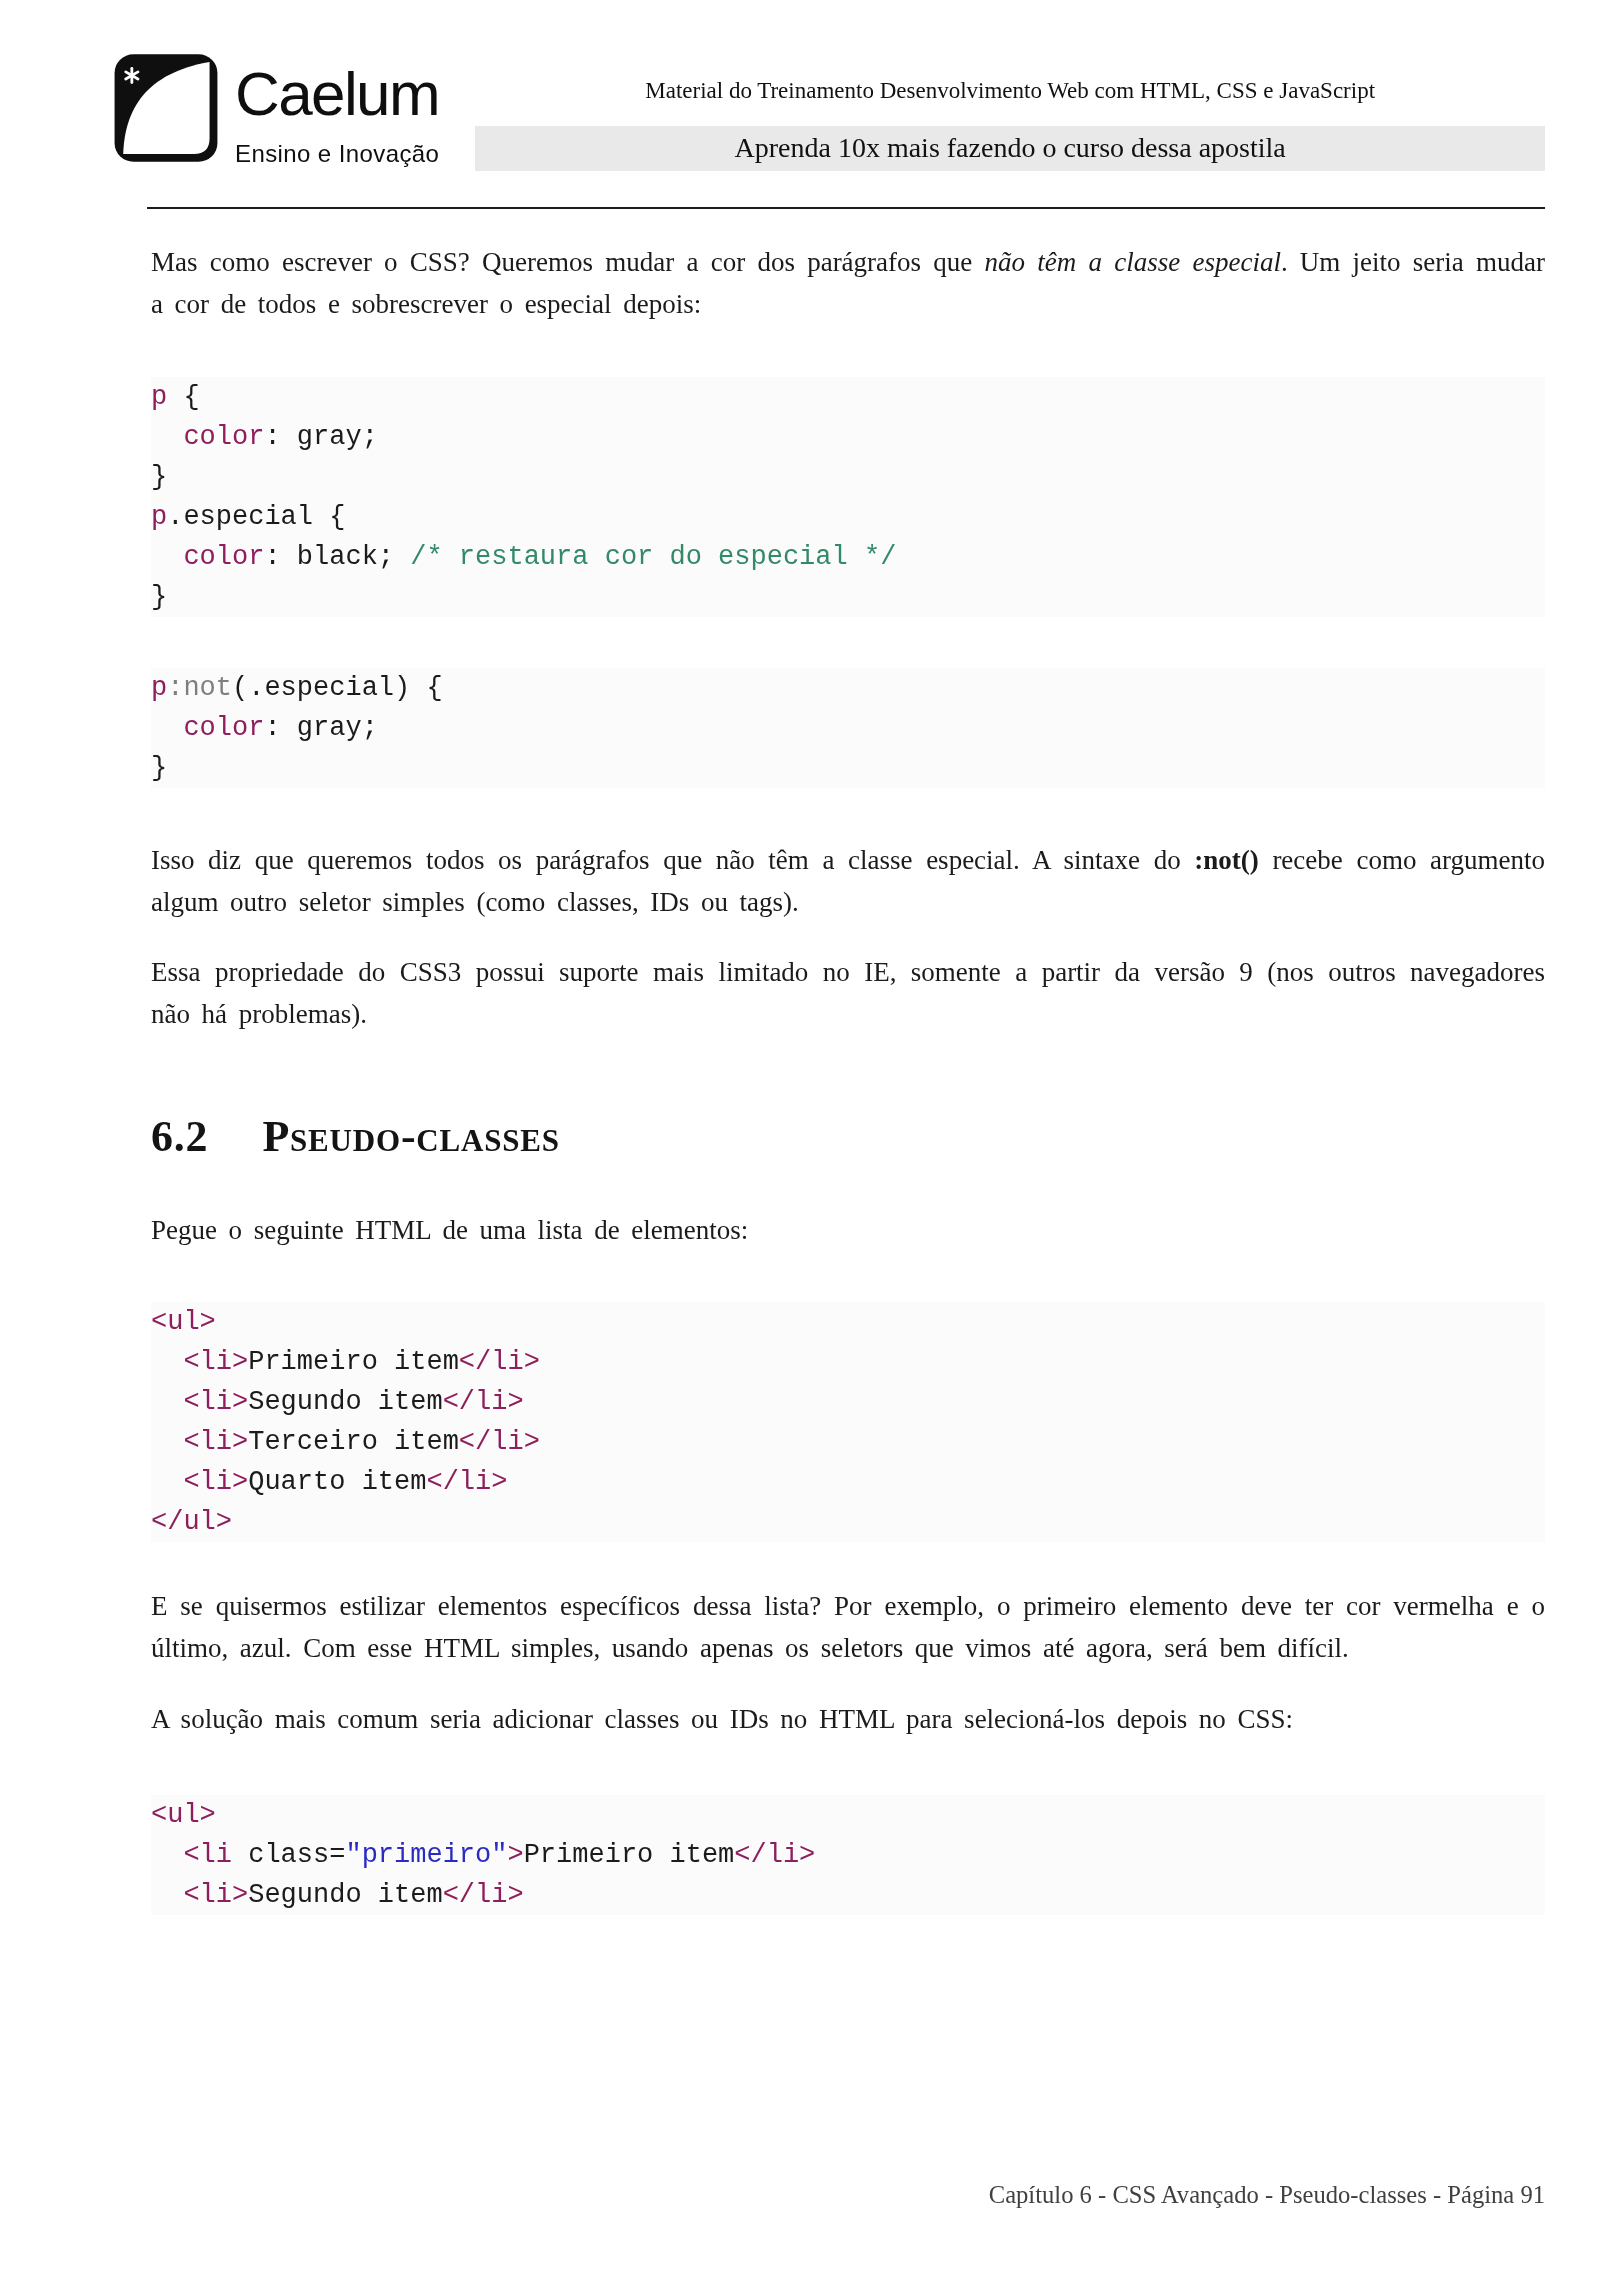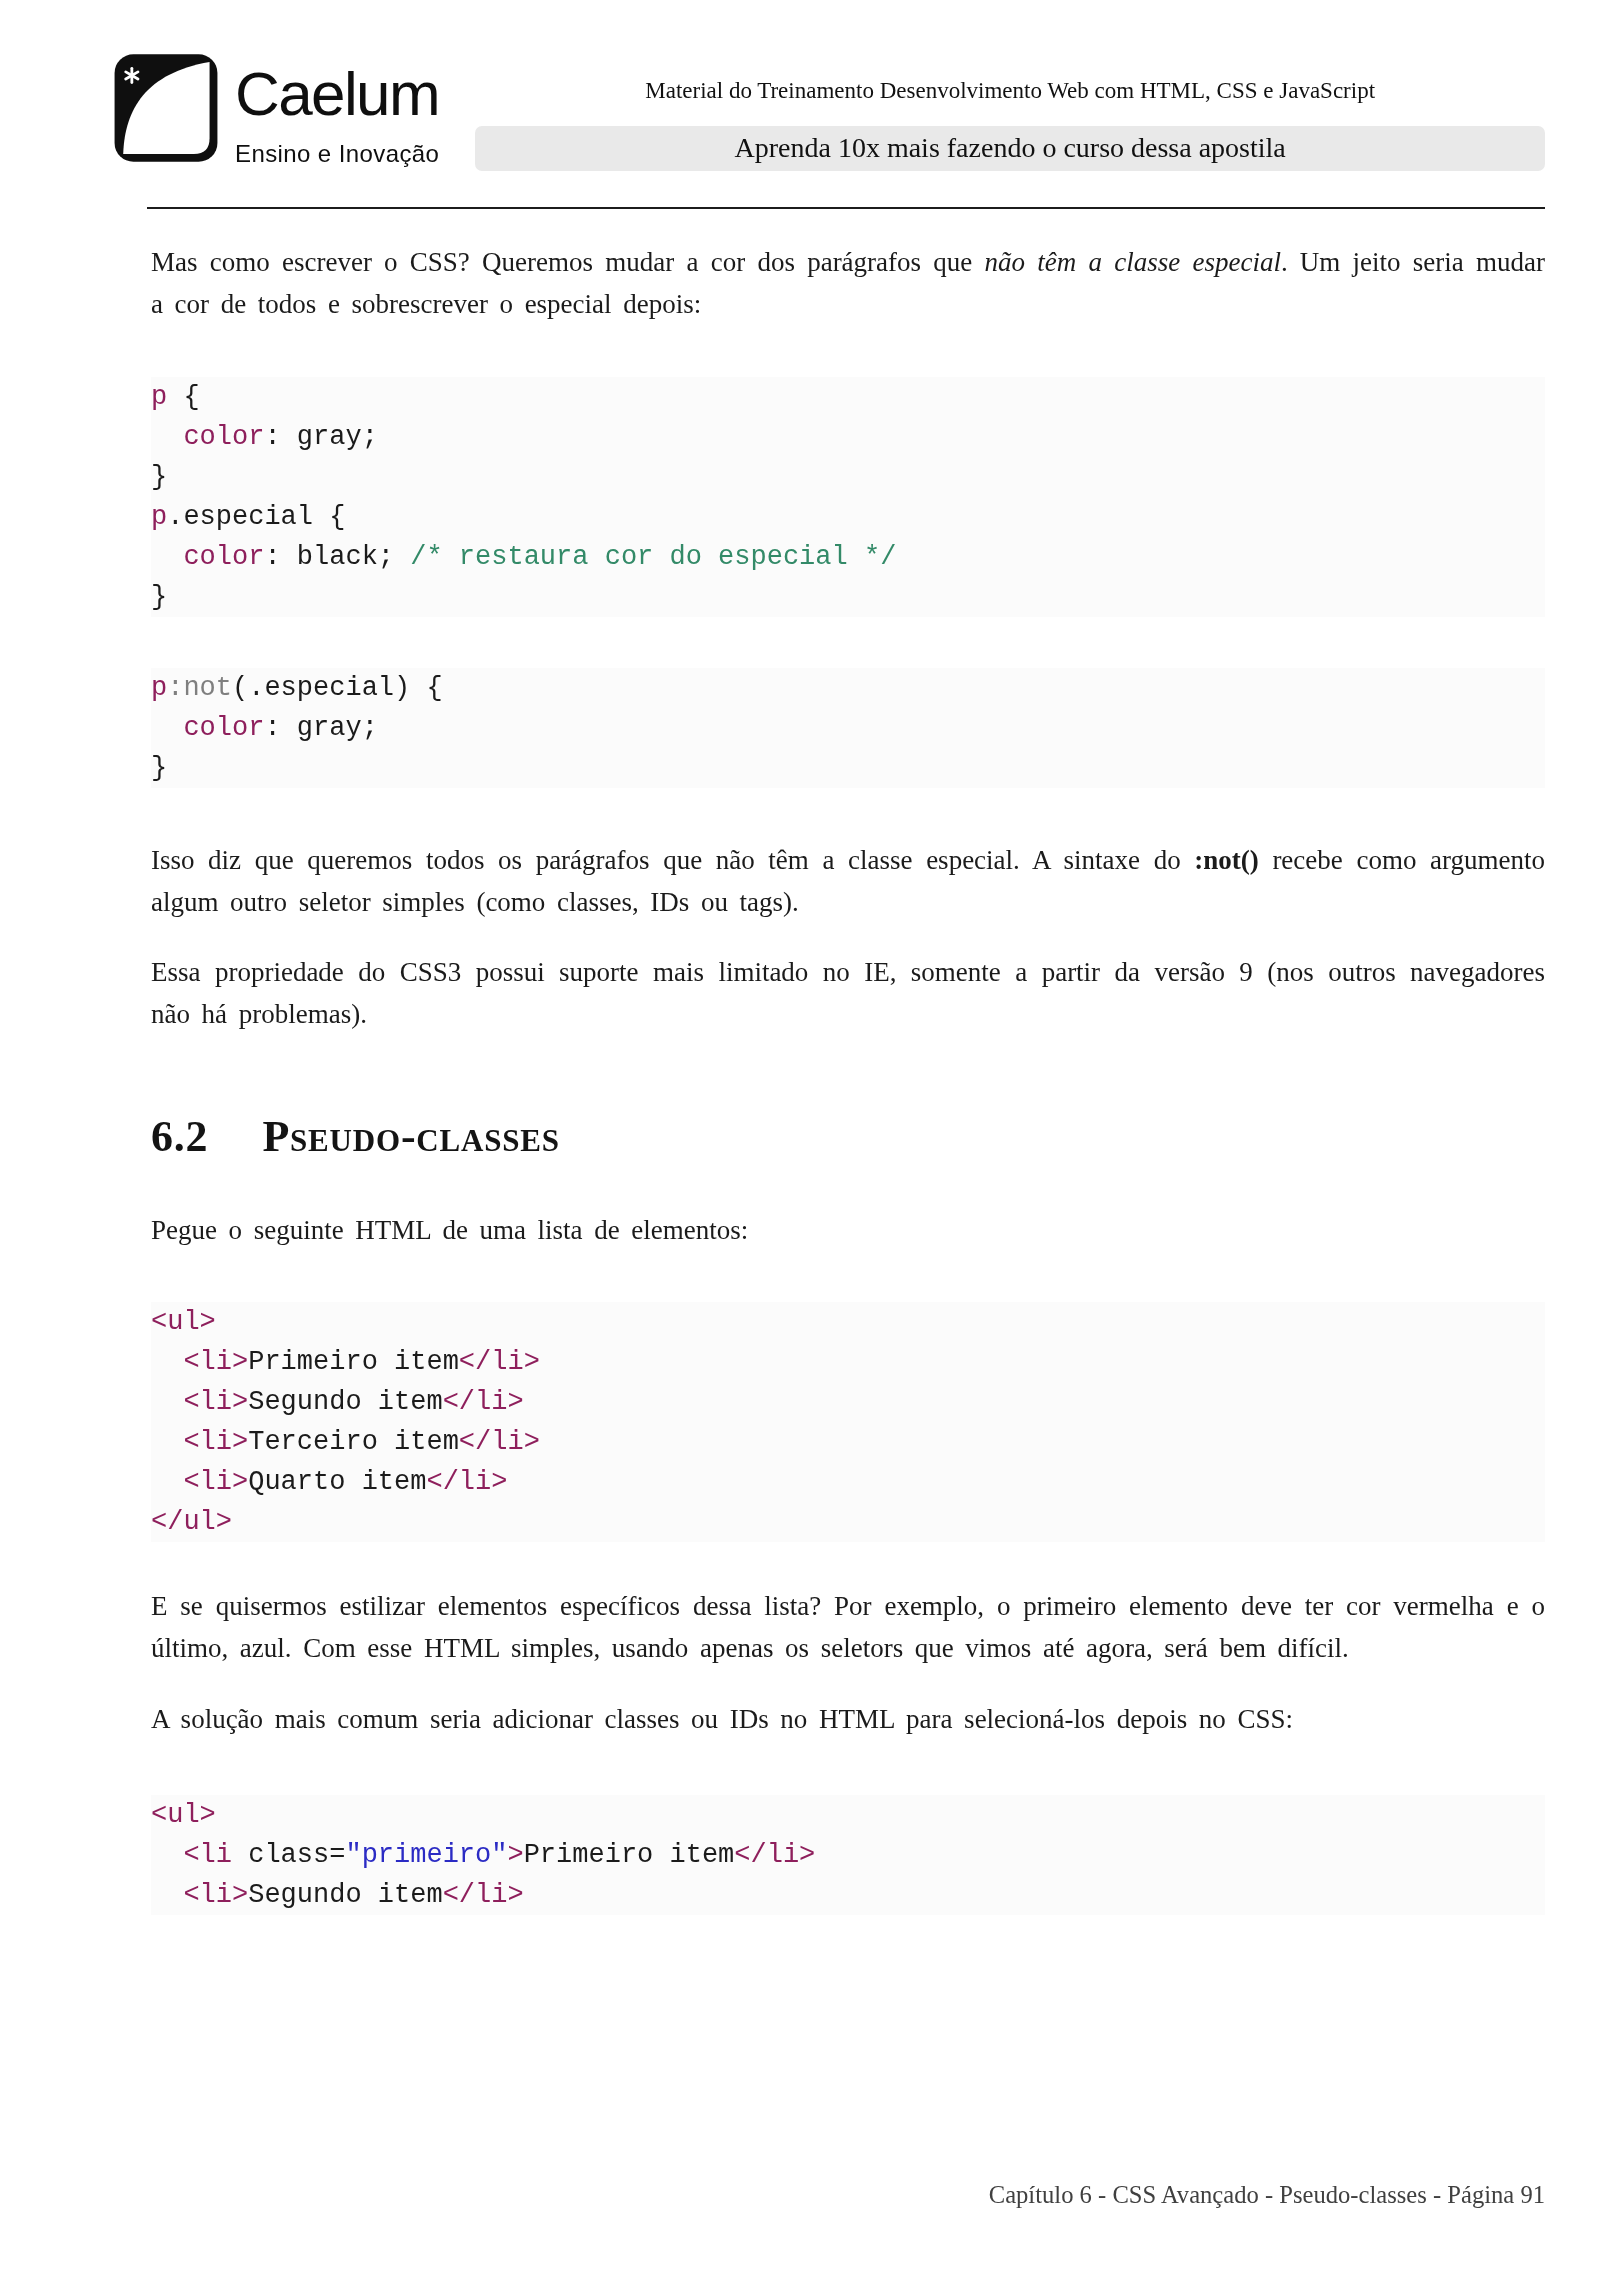--- a/index.html
+++ b/index.html
@@ -42,21 +42,20 @@
     text-align:center;
     font-size:23px;line-height:27px;color:#111;
   }
   .banner{
     margin-top:22px;
     background:var(--banner-bg);
     text-align:center;
     font-size:28px;line-height:30px;
     padding:7.1px 0 8px 0;
     color:#111;
-    border-radius:7px;
   }
   .rule{
     border:none;border-top:2.4px solid var(--rule);
     margin:36px 78px 0 147px;
   }
   
   .main{margin:0 78px 0 151px;}
   .par{
     margin:0;
     font-size:27px;line-height:42px;

